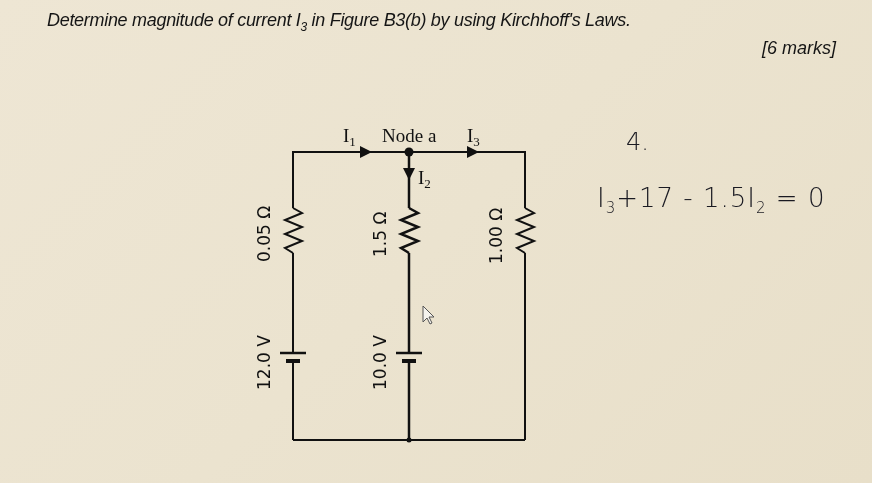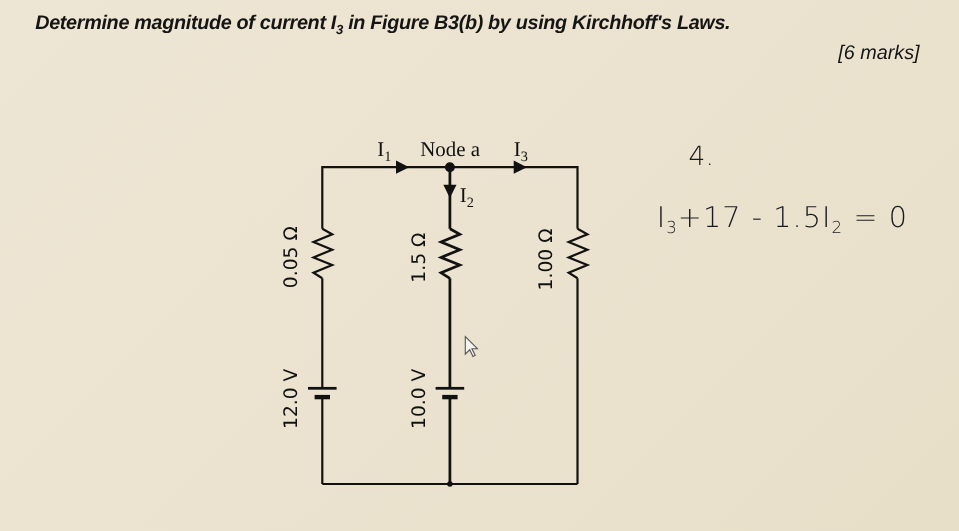--- a/index.html
+++ b/index.html
@@ -2,22 +2,22 @@
 <html><head>
 <meta charset="utf-8">
 <style>
   html, body { margin: 0; padding: 0; }
   body {
     width: 872px; height: 483px; overflow: hidden; position: relative;
     background: linear-gradient(135deg, #eee6d4 0%, #ebe3cf 50%, #e8dfc9 100%);
     font-family: "Liberation Sans", sans-serif; color: #111;
   }
   .question {
-    position: absolute; left: 32px; top: 10px;
-    font-size: 18px; font-style: italic; letter-spacing: -0.3px; color: #151515; font-weight: bold;
+    position: absolute; left: 47px; top: 10px;
+    font-size: 18px; font-style: italic; letter-spacing: -0.3px; color: #151515;
   }
   .question sub { font-size: 12px; }
   .marks {
     position: absolute; right: 36px; top: 38px;
     font-size: 18px; font-style: italic; color: #151515;
   }
   svg.circuit { position: absolute; left: 0; top: 0; }
   .lbl { font-family: "Liberation Serif", serif; font-size: 19px; fill: #111; }
   .lbl-sans { font-family: "DejaVu Sans", sans-serif; font-size: 17px; fill: #111; }
   .hand { position: absolute; font-family: "DejaVu Sans", sans-serif; color: #1a1a22; font-weight: 300; }

